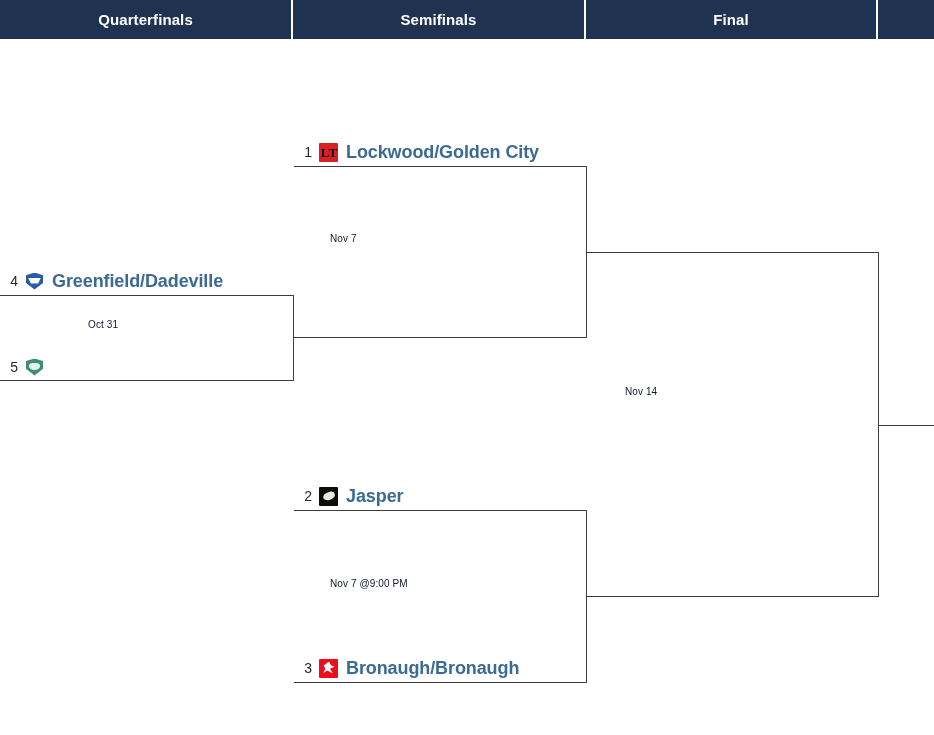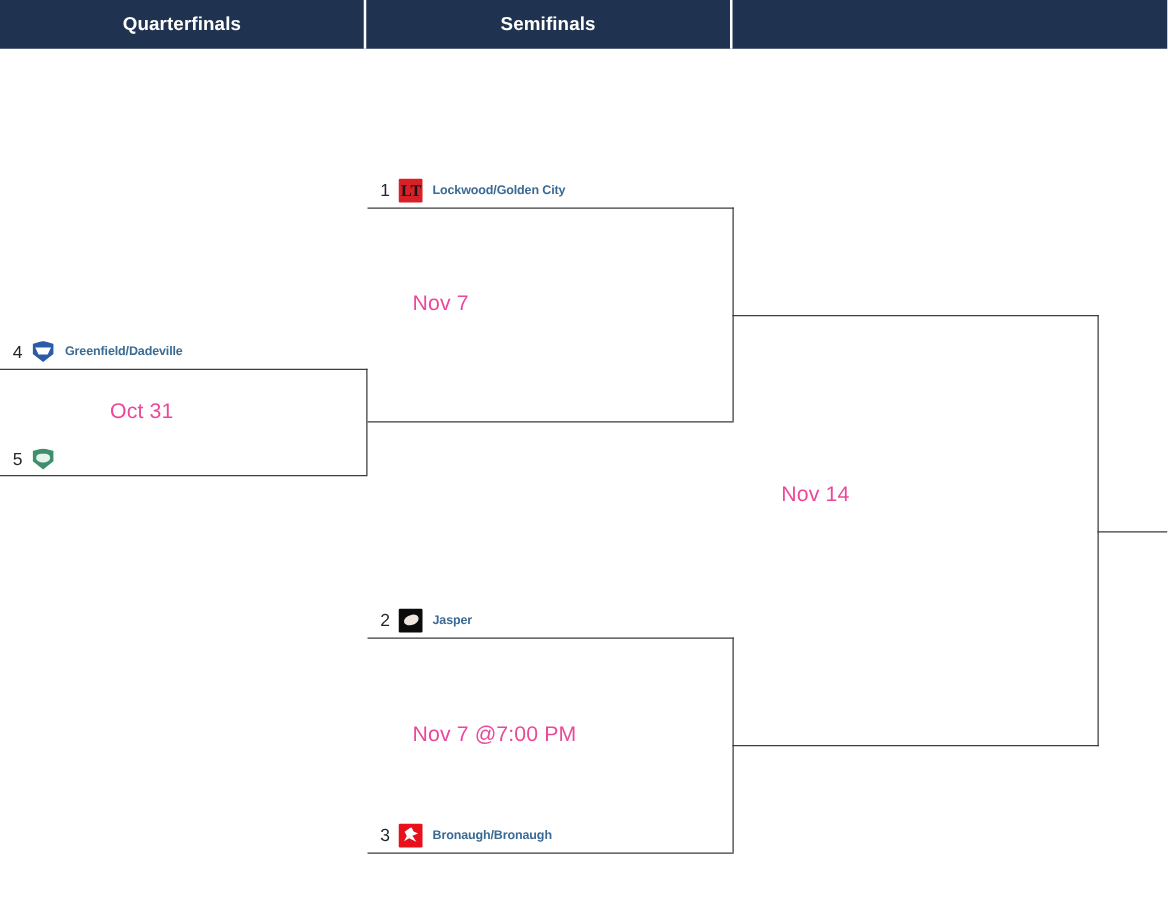--- a/index.html
+++ b/index.html
@@ -70,21 +70,21 @@
   .tlogo {
     width: 19px;
     height: 19px;
     margin-right: 8px;
     flex: 0 0 19px;
     border-radius: 1px;
     position: relative;
     overflow: hidden;
   }
   .tname {
-    font-size: 10px;
+    font-size: 18px;
     font-weight: bold;
     color: #3b6a94;
     letter-spacing: -0.1px;
   }
 
   
   .logo-lt {
     background: #d92026;
     display: flex;
     align-items: center;
@@ -164,35 +164,38 @@
   .ln {
     position: absolute;
     background: #3d3d3d;
   }
   .ln.h { height: 1px; }
   .ln.v { width: 1px; }
 
   
   .gdate {
     position: absolute;
-    font-size: 17px;
-    color: #ec4899;
+    font-size: 10px;
+    color: #0f172a;
     white-space: nowrap;
     letter-spacing: .1px;
   }
 </style>
 </head>
 <body>
 
 <div id="round-header">
   <div class="round-cell qf">
     <span>Quarterfinals</span>
   </div>
   <div class="round-cell sf">
     <span>Semifinals</span>
+  </div>
+  <div class="round-cell fi">
+    <span>Final</span>
   </div>
   <div class="round-cell tail">
     <span></span>
   </div>
 </div>
 
 <div id="bracket">
 
   <div class="team" style="left:298px; top:102px;">
     <span class="seed">1</span>
@@ -231,21 +234,21 @@
     <span class="seed">2</span>
     <span class="tlogo logo-ja">
         <span class="blob"></span>
       </span>
     <span class="tname">Jasper</span>
   </div>
 
   <div class="ln h" style="left:294px; top:471px; width:293px;"></div>
   <div class="ln v" style="left:586px; top:471px; height:172px;"></div>
   <div class="ln h" style="left:294px; top:643px; width:293px;"></div>
-  <div class="gdate" style="left:330px; top:539px;">Nov 7 @7:00 PM</div>
+  <div class="gdate" style="left:330px; top:539px;">Nov 7 @9:00 PM</div>
 
   <div class="team" style="left:298px; top:618px;">
     <span class="seed">3</span>
     <span class="tlogo logo-lb">
         <span class="blob"></span>
       </span>
     <span class="tname">Bronaugh/Bronaugh</span>
   </div>
 
   <div class="ln h" style="left:586px; top:213px; width:293px;"></div>

